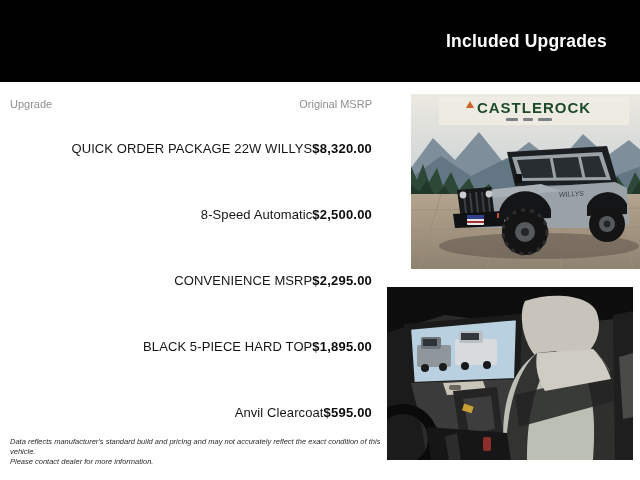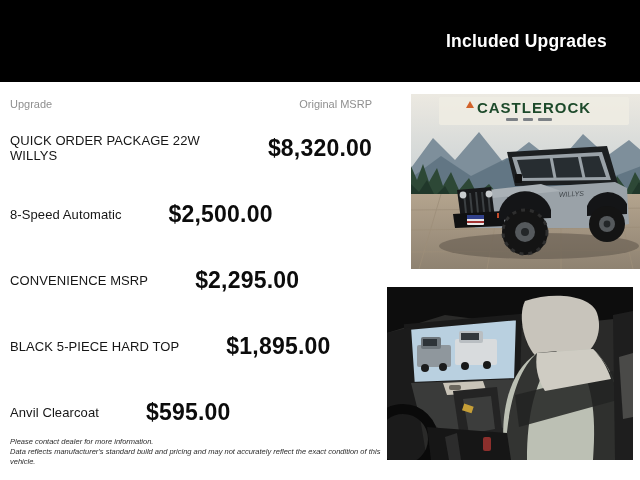--- a/index.html
+++ b/index.html
@@ -22,27 +22,27 @@
   .table{
     position:absolute;left:10px;top:96px;width:362px;
   }
   .table-head{
     display:flex;justify-content:space-between;align-items:flex-end;
     height:14px;
     color:#8f8f8f;font-size:11px;
   }
   .rows{margin-top:5px;}
   .row{
-    height:66px;display:flex;justify-content:flex-start;align-items:center;gap:47px;
+    height:66px;display:flex;justify-content:flex-end;align-items:center;
   }
   .row-label{
     color:#161616;font-size:13px;letter-spacing:.1px;
   }
   .row-price{
-    color:#0c0c0c;font-size:23px;font-weight:700;letter-spacing:.2px;white-space:nowrap;
+    color:#0c0c0c;font-size:13px;font-weight:700;letter-spacing:.2px;white-space:nowrap;
   }
   
   .disclaimer{
     position:absolute;left:10px;top:437px;width:372px;
     font-style:italic;font-size:7.5px;line-height:1.3;color:#2b2b2b;
   }
   
   .photo{
     position:absolute;left:387px;width:246px;overflow:hidden;background:#ddd;
   }
@@ -80,22 +80,22 @@
       <span class="row-price">$1,895.00</span>
     </div>
     <div class="row">
       <span class="row-label">Anvil Clearcoat</span>
       <span class="row-price">$595.00</span>
     </div>
   </div>
 </div>
 
 <div class="disclaimer">
+  <div>Data reflects manufacturer's standard build and pricing and may not accurately reflect the exact condition of this vehicle.</div>
   <div>Please contact dealer for more information.</div>
-  <div>Data reflects manufacturer's standard build and pricing and may not accurately reflect the exact condition of this vehicle.</div>
 </div>
 
 <div class="photo photo-exterior">
   <svg width="246" height="175" viewBox="0 0 246 175" xmlns="http://www.w3.org/2000/svg">
     <defs>
       <linearGradient id="sky" x1="0" y1="0" x2="0" y2="1">
         <stop offset="0" stop-color="#ece9e1"></stop>
         <stop offset="1" stop-color="#c3ccd1"></stop>
       </linearGradient>
       <linearGradient id="floor" x1="0" y1="0" x2="0" y2="1">

